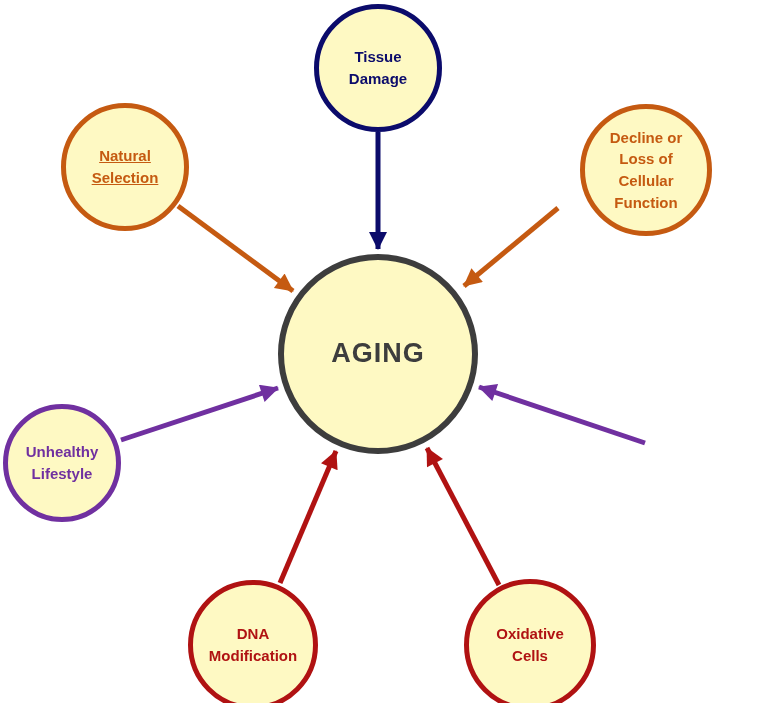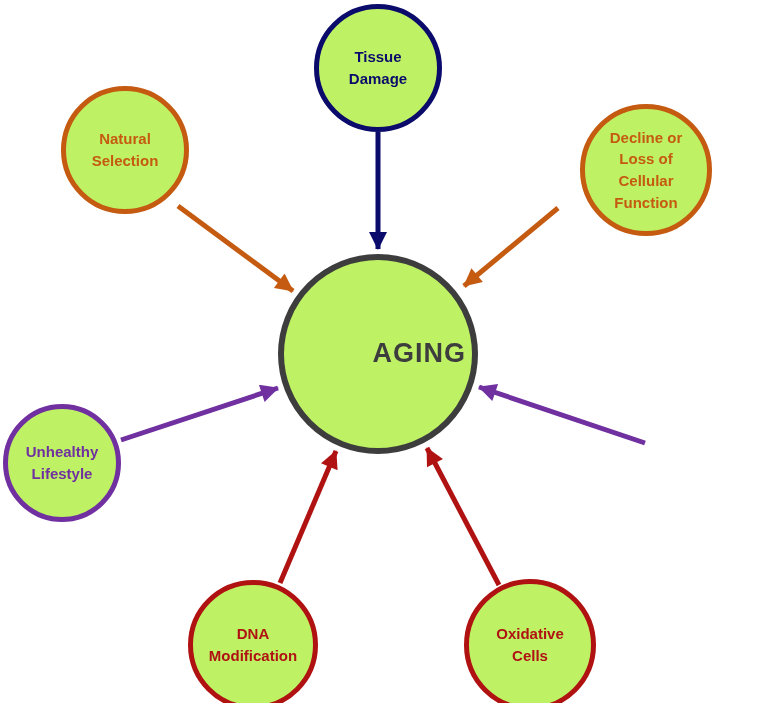--- a/index.html
+++ b/index.html
@@ -24,41 +24,40 @@
   }
   .arrow-layer line {
     stroke-width: 5;
     fill: none;
   }
   .node {
     position: absolute;
     box-sizing: border-box;
     border: 5px solid #000;
     border-radius: 50%;
-    background: #bef264;
+    background: #fef9c3;
     display: flex;
     align-items: center;
     justify-content: center;
     text-align: center;
     font-weight: bold;
     font-size: 15px;
     line-height: 1.45;
     white-space: pre-line;
     padding: 6px;
   }
   .node .node-label { display: block; }
   .n-center {
     left: 278px; top: 254px; width: 200px; height: 200px;
     border-width: 6px;
     font-size: 27px;
     letter-spacing: 1px;
-    justify-content: flex-end;
   }
   .n-tissue    { left: 314px; top: 4px;   width: 128px; height: 128px; }
-  .n-natural   { left: 61px;  top: 86px; width: 128px; height: 128px; }
+  .n-natural   { left: 61px;  top: 103px; width: 128px; height: 128px; text-decoration: underline; }
   .n-decline   { left: 580px; top: 104px; width: 132px; height: 132px; }
   .n-unhealthy { left: 3px;   top: 404px; width: 118px; height: 118px; }
   .n-drop      { left: 645px; top: 402px; width: 116px; height: 116px; }
   .n-dna       { left: 188px; top: 580px; width: 130px; height: 130px; }
   .n-oxidative { left: 464px; top: 579px; width: 132px; height: 132px; }
 </style>
 </head>
 <body>
 
 <div class="canvas">

